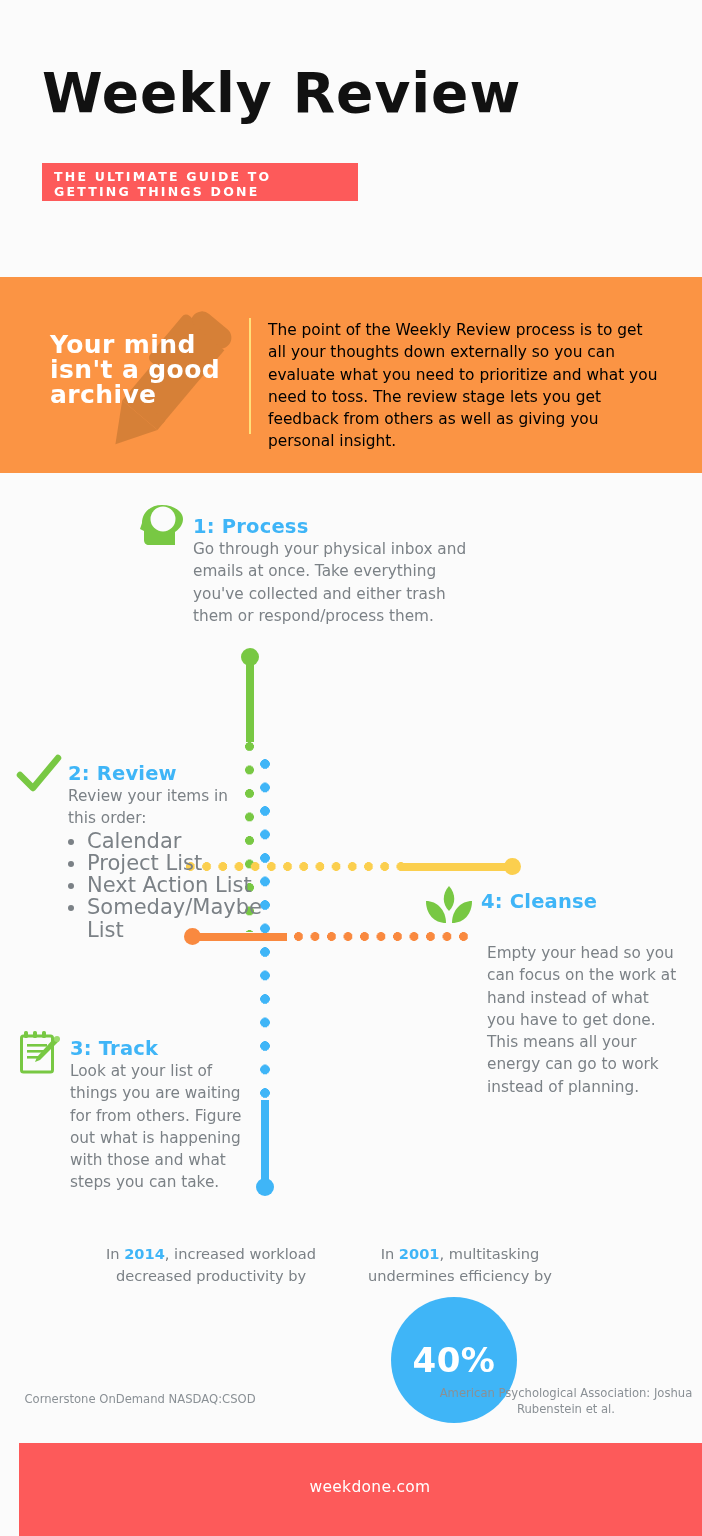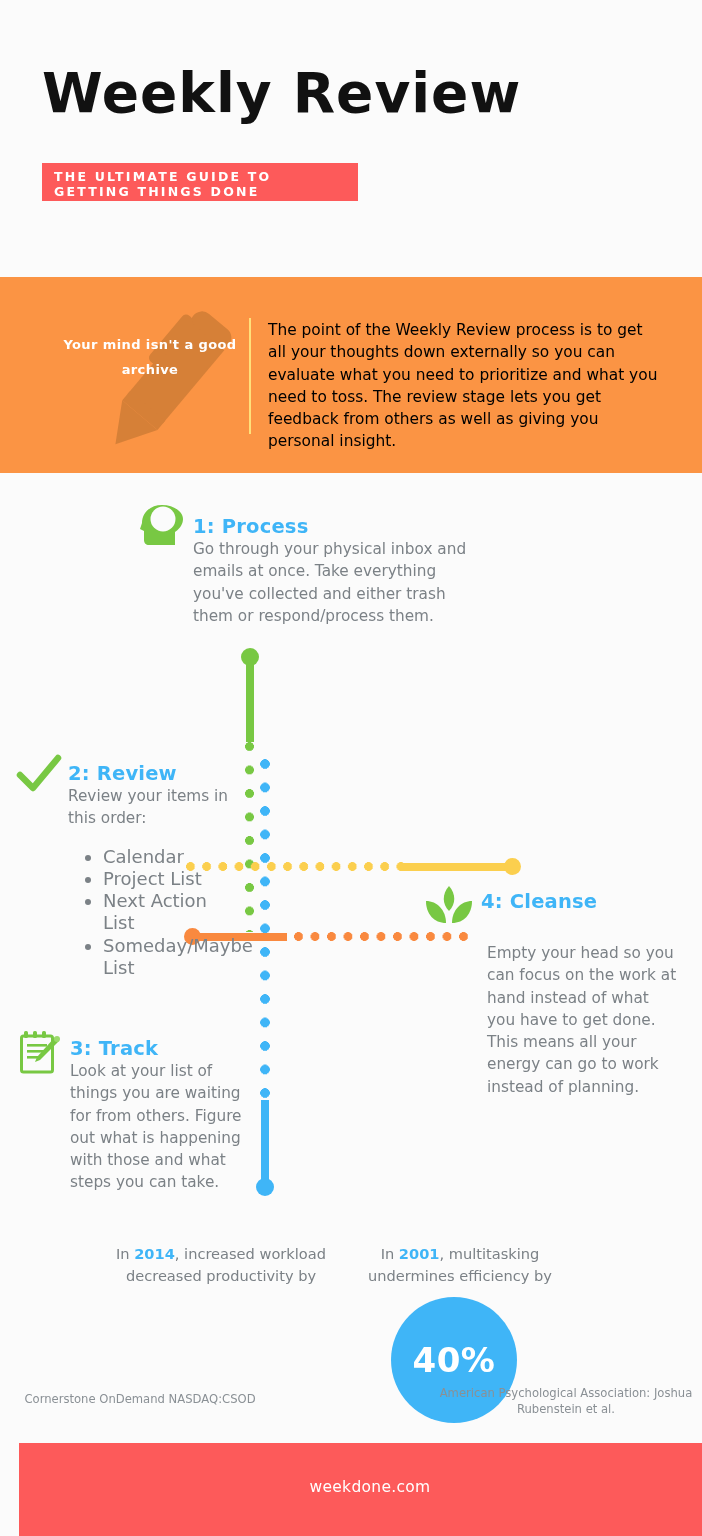--- a/index.html
+++ b/index.html
@@ -68,26 +68,25 @@
     top: 18px;
     width: 160px;
     height: 170px;
     opacity: .55;
   }
   #quote-text {
     position: absolute;
     left: 50px;
     top: 55px;
     width: 200px;
-    font-size: 13px;
+    font-size: 25px;
     font-weight: bold;
     line-height: 25px;
     color: #ffffff;
     letter-spacing: .4px;
-    text-align: center;
   }
   #quote-divider {
     position: absolute;
     left: 249px;
     top: 41px;
     width: 2px;
     height: 116px;
     background: #ffe07a;
   }
   #band-paragraph {
@@ -148,23 +147,23 @@
     line-height: 22.3px;
     color: #7b8186;
   }
 
   #step1 { position: absolute; left: 193px; top: 515px; width: 275px; }
   #step1-icon { position: absolute; left: 139px; top: 502px; width: 46px; height: 46px; }
 
   #step2 { position: absolute; left: 68px; top: 762px; width: 190px; }
   #step2-icon { position: absolute; left: 16px; top: 753px; width: 46px; height: 42px; }
   #step2-list {
-    margin: 16px;
+    margin: 0;
     padding-left: 19px;
-    font-size: 18px;
+    font-size: 21px;
     line-height: 22.3px;
     color: #7b8186;
   }
   #step2-list li { margin: 0; }
 
   #step3 { position: absolute; left: 70px; top: 1037px; width: 180px; }
   #step3-icon { position: absolute; left: 18px; top: 1028px; width: 42px; height: 48px; }
 
   #step4 { position: absolute; left: 481px; top: 890px; width: 200px; }
   #step4-icon { position: absolute; left: 424px; top: 884px; width: 50px; height: 44px; }
@@ -191,21 +190,21 @@
     letter-spacing: .5px;
   }
   .stat-source {
     position: absolute;
     font-size: 11.6px;
     line-height: 16px;
     color: #8a9095;
     text-align: center;
   }
 
-  #stat1-caption { left: 96px; top: 1243px; width: 250px; text-align: center; }
+  #stat1-caption { left: 86px; top: 1243px; width: 250px; text-align: center; }
   #stat1-circle  { left: 163px; top: 1297px; width: 126px; height: 126px; background: #78c843; }
   #stat1-source  { left: 0px;   top: 1391px; width: 280px; }
 
   #stat2-caption { left: 340px; top: 1243px; width: 240px; }
   #stat2-circle  { left: 391px; top: 1297px; width: 126px; height: 126px; background: #3fb5f7; }
   #stat2-source  { left: 430px; top: 1385px; width: 272px; }
 
   
   #footer {
     position: absolute;

